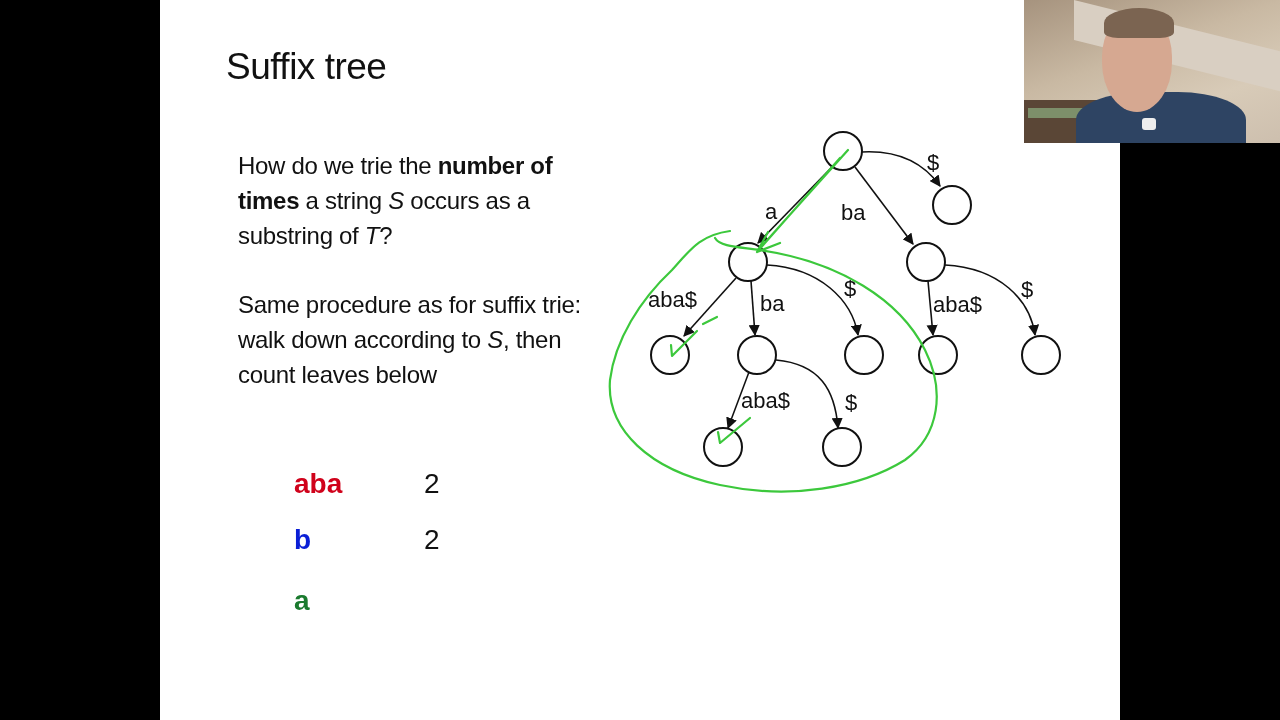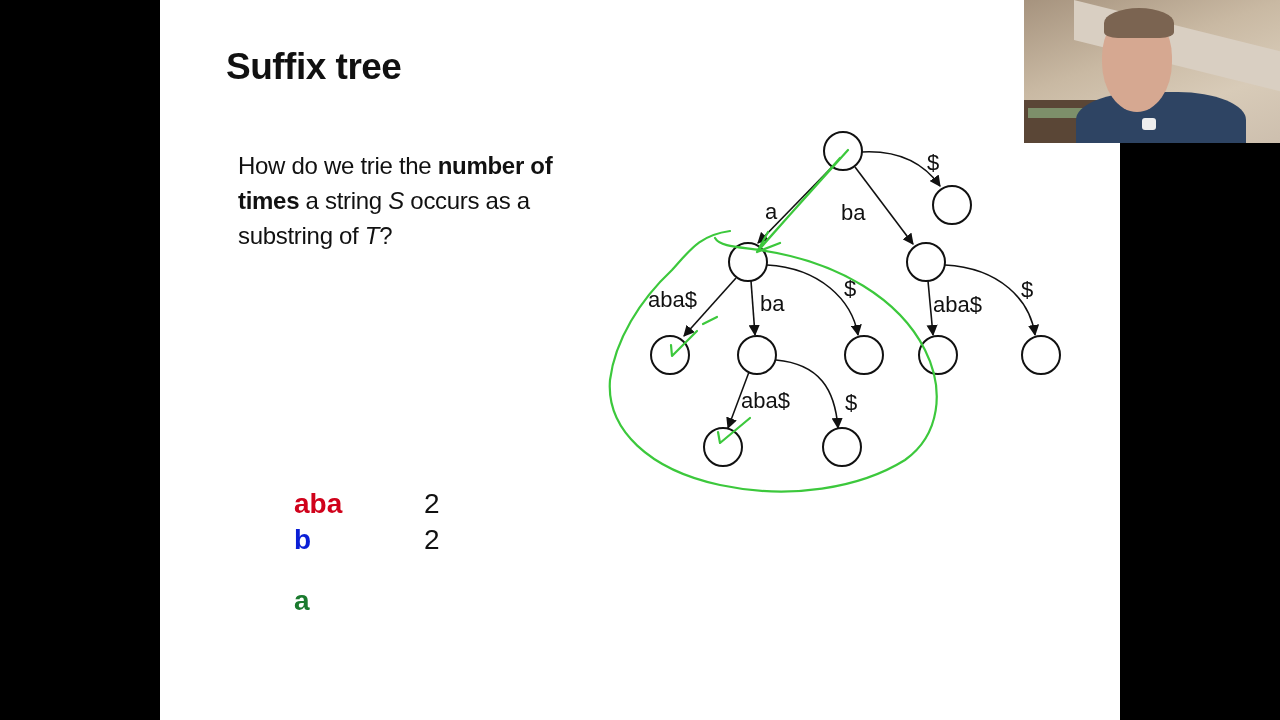--- a/index.html
+++ b/index.html
@@ -1,27 +1,27 @@
 <!DOCTYPE html>
 <html><head>
 <meta charset="utf-8">
 <style>
   html, body { margin:0; padding:0; }
   body { width:1280px; height:720px; background:#000; position:relative; overflow:hidden;
          font-family:"Liberation Sans", "DejaVu Sans", sans-serif; }
   .slide { position:absolute; left:160px; top:0; width:960px; height:720px; background:#fff; }
-  .title { position:absolute; left:66px; top:46px; font-size:37px; color:#111; letter-spacing:-0.5px;font-weight:bold; }
+  .title { position:absolute; left:66px; top:46px; font-size:37px; color:#111; letter-spacing:-0.5px; }
   .para { position:absolute; left:78px; font-size:24px; line-height:35px; color:#111; width:380px; letter-spacing:-0.3px; }
   .para b { font-weight:bold; }
   .para i { font-style:italic; }
   .q1 { top:148px; }
   .q2 { top:287px; }
   .row { position:absolute; left:134px; font-size:28px; font-weight:bold; }
   .row .val { position:absolute; left:130px; top:0; font-weight:normal; color:#111; }
-  .r1 { top:488px; }
+  .r1 { top:468px; }
   .r2 { top:524px; }
   .r3 { top:585px; }
   svg.tree { position:absolute; left:0; top:0; }
   .webcam { position:absolute; left:1024px; top:0; width:256px; height:143px; overflow:hidden;
             background:linear-gradient(160deg,#a6937e 0%,#c9b9a3 40%,#d8cbb8 70%,#cdbfae 100%); }
   .cam-ceiling { position:absolute; left:50px; top:0; width:210px; height:40px; background:#d9cfc2; transform:skewY(14deg); transform-origin:left top; }
   .cam-shelf { position:absolute; left:0; top:100px; width:90px; height:43px; background:#5a4636; }
   .cam-shelf2 { position:absolute; left:4px; top:108px; width:80px; height:10px; background:#7d8f6a; }
   .cam-head { position:absolute; left:78px; top:12px; width:70px; height:100px; border-radius:45% 45% 50% 50%; background:#d6a891; }
   .cam-hair { position:absolute; left:80px; top:8px; width:70px; height:30px; border-radius:50% 50% 20% 20%; background:#7b6451; }
@@ -31,20 +31,23 @@
 </head>
 <body>
 
 <div class="slide">
   <div class="title">Suffix tree</div>
 
   <div class="para q1">
     <span>How do we trie the </span><b>number of times</b><span> a string </span><i>S</i><span> occurs as a substring of </span><i>T</i><span>?</span>
   </div>
 
+  <div class="para q2">
+    <span>Same procedure as for suffix trie: walk down according to </span><i>S</i><span>, then count leaves below</span>
+  </div>
 
   <div class="row r1" style="color:#d0021b">
     <span>aba</span>
     <span class="val">2</span>
   </div>
   <div class="row r2" style="color:#0a1fd6">
     <span>b</span>
     <span class="val">2</span>
   </div>
   <div class="row r3" style="color:#1a7a2e">

